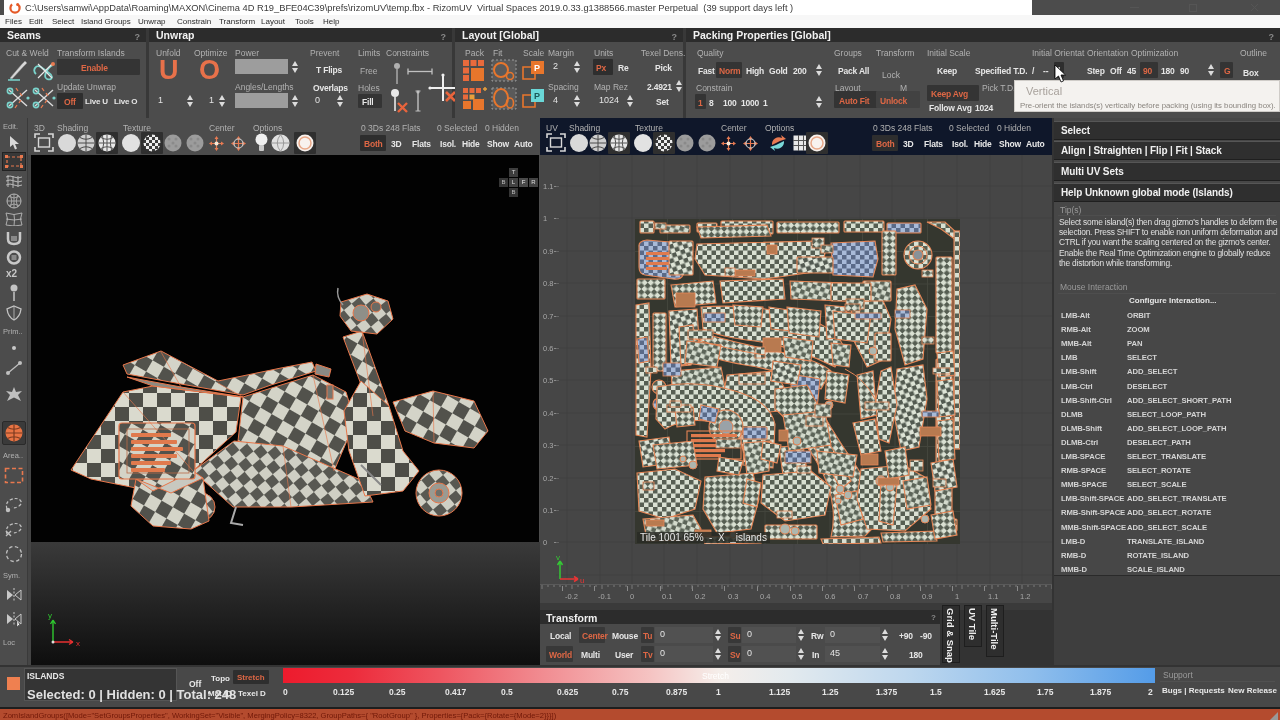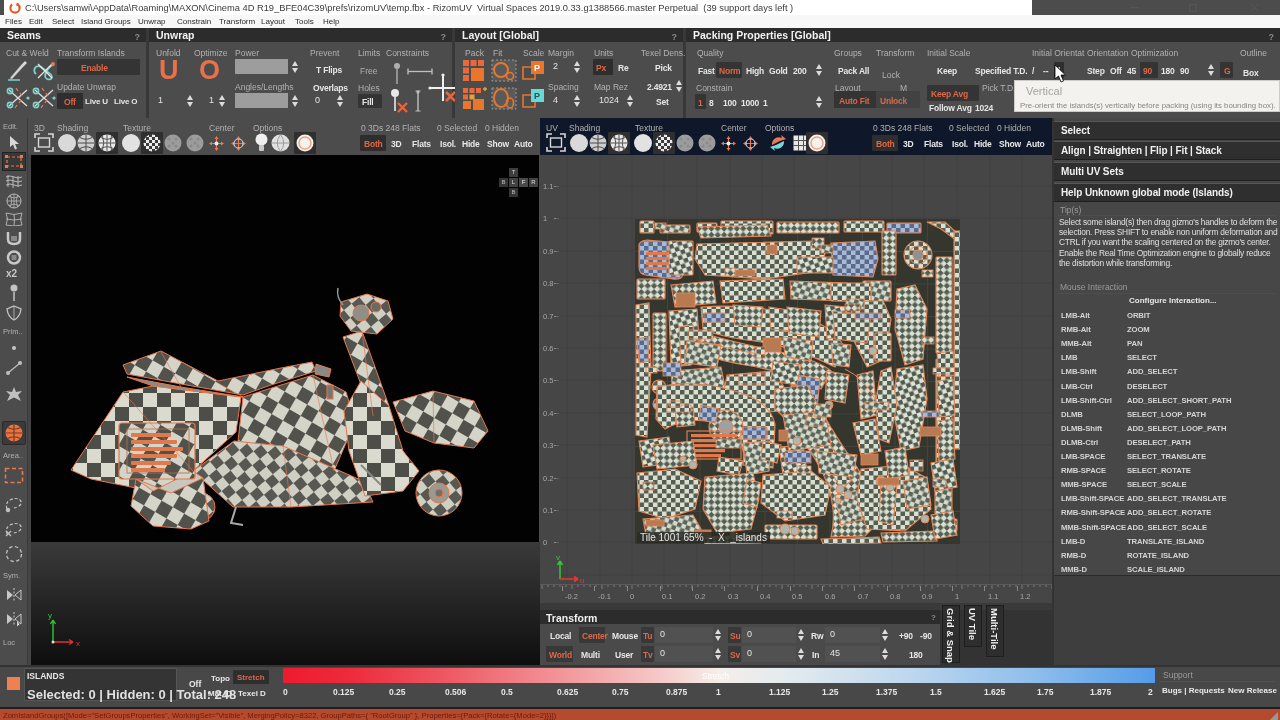--- a/index.html
+++ b/index.html
@@ -1161,21 +1161,21 @@
     <span class="abs" style="left:211px;top:9px;font-size:8px;font-weight:bold;color:#e8e8e8">Topo</span>
     <div class="abs dbox" style="left:233px;top:5px;width:36px;height:14px;background:#2e2e2e"></div>
     <span class="abs or" style="left:237px;top:8px;font-size:8px;font-weight:bold">Stretch</span>
     <span class="abs" style="left:208px;top:24px;font-size:8px;font-weight:bold;color:#e8e8e8">Mat ID</span>
     <span class="abs" style="left:238px;top:24px;font-size:8px;font-weight:bold;color:#e8e8e8">Texel D</span>
     <div class="abs" style="left:283px;top:3px;width:872px;height:15px;background:linear-gradient(90deg,#ed1b2d 0%,#ed2c3c 8%,#ee5560 18%,#f18d92 30%,#f5c3c2 42%,#f5eeea 50%,#e3eaee 58%,#bdd7ee 72%,#8fbeec 86%,#549ce8 100%)"></div>
     <span class="abs" style="left:702px;top:6px;font-size:8.5px;color:#fff">Stretch</span>
     <span class="abs" style="left:283px;top:22px;font-size:8.5px;font-weight:bold;color:#e6e6e6">0</span>
     <span class="abs" style="left:333px;top:22px;font-size:8.5px;font-weight:bold;color:#e6e6e6">0.125</span>
     <span class="abs" style="left:389px;top:22px;font-size:8.5px;font-weight:bold;color:#e6e6e6">0.25</span>
-    <span class="abs" style="left:445px;top:22px;font-size:8.5px;font-weight:bold;color:#e6e6e6">0.506</span>
+    <span class="abs" style="left:445px;top:22px;font-size:8.5px;font-weight:bold;color:#e6e6e6">0.417</span>
     <span class="abs" style="left:501px;top:22px;font-size:8.5px;font-weight:bold;color:#e6e6e6">0.5</span>
     <span class="abs" style="left:557px;top:22px;font-size:8.5px;font-weight:bold;color:#e6e6e6">0.625</span>
     <span class="abs" style="left:612px;top:22px;font-size:8.5px;font-weight:bold;color:#e6e6e6">0.75</span>
     <span class="abs" style="left:666px;top:22px;font-size:8.5px;font-weight:bold;color:#e6e6e6">0.875</span>
     <span class="abs" style="left:716px;top:22px;font-size:8.5px;font-weight:bold;color:#e6e6e6">1</span>
     <span class="abs" style="left:769px;top:22px;font-size:8.5px;font-weight:bold;color:#e6e6e6">1.125</span>
     <span class="abs" style="left:822px;top:22px;font-size:8.5px;font-weight:bold;color:#e6e6e6">1.25</span>
     <span class="abs" style="left:876px;top:22px;font-size:8.5px;font-weight:bold;color:#e6e6e6">1.375</span>
     <span class="abs" style="left:930px;top:22px;font-size:8.5px;font-weight:bold;color:#e6e6e6">1.5</span>
     <span class="abs" style="left:984px;top:22px;font-size:8.5px;font-weight:bold;color:#e6e6e6">1.625</span>

